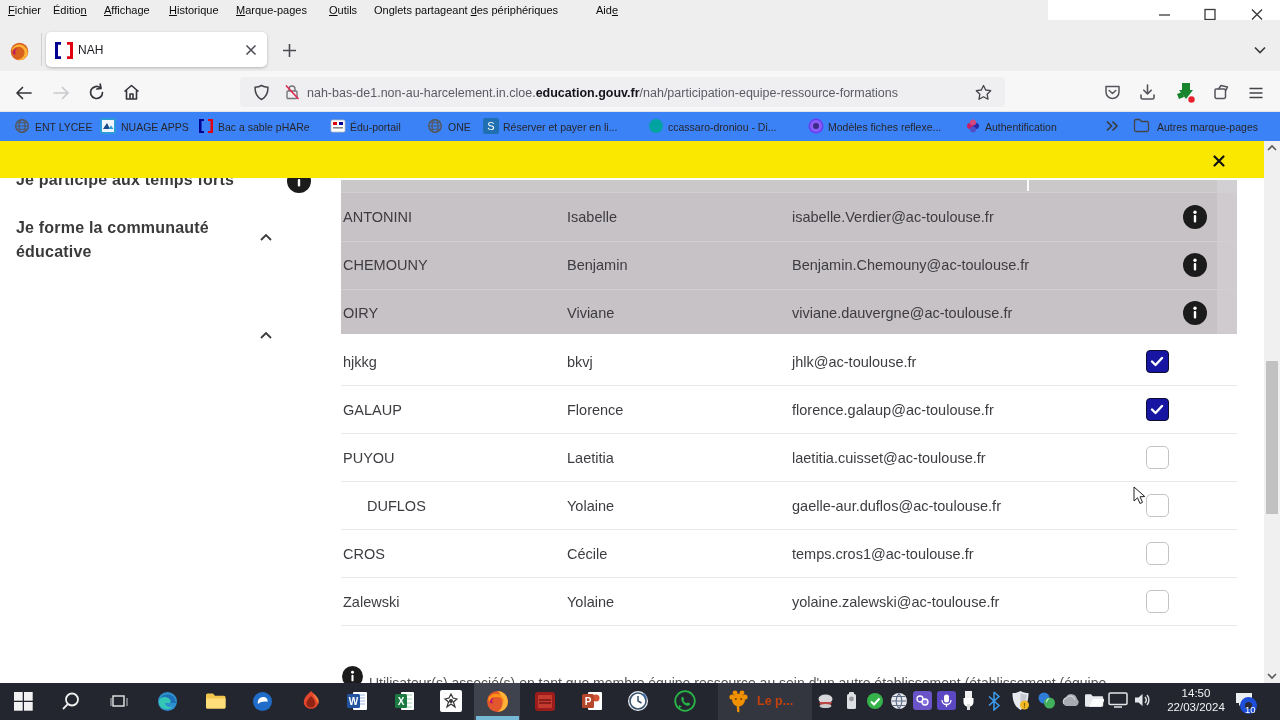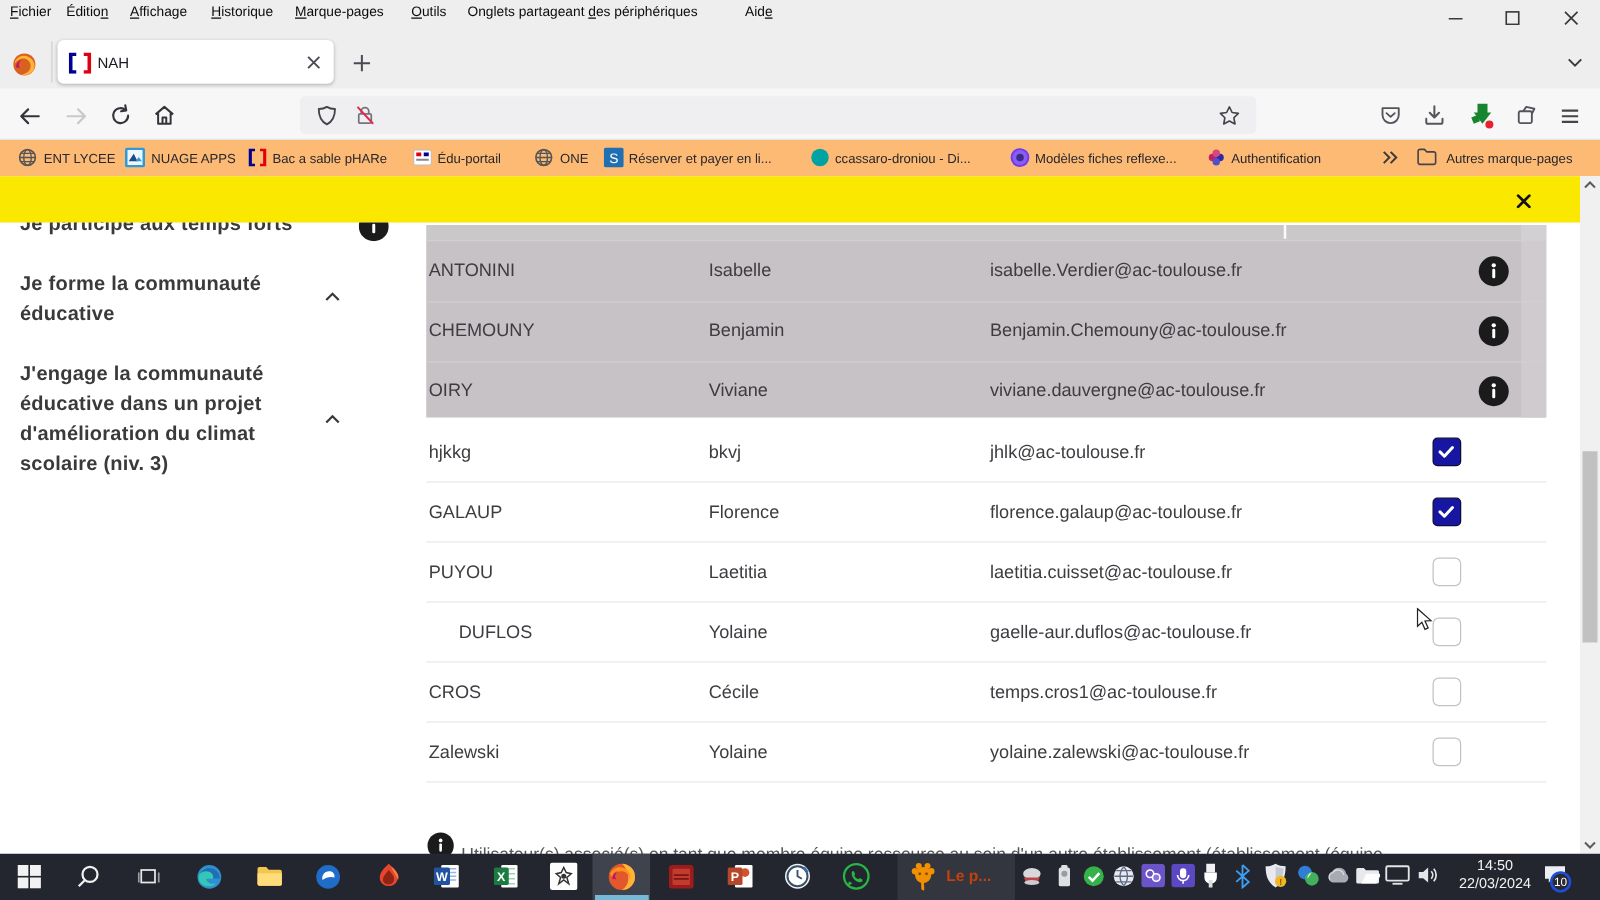--- a/index.html
+++ b/index.html
@@ -1,26 +1,26 @@
 <!DOCTYPE html>
 <html><head>
 <meta charset="utf-8">
 <style>
   * { margin:0; padding:0; box-sizing:border-box; }
   html,body { width:1280px; height:720px; overflow:hidden; font-family:"Liberation Sans", sans-serif; -webkit-font-smoothing:antialiased; }
   .abs { position:absolute; }
   #stage { position:relative; width:1280px; height:720px; background:#fff; overflow:hidden; }
 
   
-  #menubar { left:0; top:0; width:1280px; height:20px; background:#efeeee; font-size:11px; color:#0b0b0b; }
+  #menubar { left:0; top:0; width:1048px; height:20px; background:#efeeee; font-size:11px; color:#0b0b0b; }
   #menubar span { position:absolute; top:4px; white-space:nowrap; }
   #menubar u { text-decoration:underline; text-underline-offset:1px; }
   #tabbar { left:0; top:20px; width:1280px; height:51px; background:#efeeee; }
   #navbar { left:0; top:71px; width:1280px; height:41px; background:#f8f7f7; border-bottom:1px solid #e4e4e6; }
-  #bmbar  { left:0; top:112px; width:1280px; height:29px; background:#fdba74; font-size:10.5px; color:#27262c;}
+  #bmbar  { left:0; top:112px; width:1280px; height:29px; background:#3b82f6; font-size:10.5px; color:#27262c;}
   #bmbar span { position:absolute; top:9px; white-space:nowrap; }
   .bmitem { position:absolute; top:8px; white-space:nowrap; }
 
   #tab { left:46px; top:32px; width:221px; height:35px; background:#fff; border-radius:5px; box-shadow:0 1px 3px rgba(0,0,0,.25); }
   #tabtitle { left:78px; top:43px; font-size:12px; color:#1c1b22; }
 
   
   #banner { left:0; top:141px; width:1264px; height:37px; background:#fae800; }
   #bannertext { width:1240px; top:154px; text-align:center; font-size:12.5px; font-weight:bold; color:#1c1c1c; }
 
@@ -108,20 +108,21 @@
 
   <svg class="abs" style="left:253px; top:84px;" width="17" height="17" viewBox="0 0 17 17">
     <path d="M8.5 1.5 C10.5 2.8 12.5 3.2 15 3.2 C15 8.5 13.5 13 8.5 15.5 C3.5 13 2 8.5 2 3.2 C4.5 3.2 6.5 2.8 8.5 1.5 Z" stroke="#45444a" stroke-width="1.5" fill="none" stroke-linejoin="round"></path>
   </svg>
 
   <svg class="abs" style="left:283px; top:83px;" width="18" height="18" viewBox="0 0 18 18">
     <rect x="4" y="8" width="10" height="7.5" rx="1" stroke="#75747c" stroke-width="1.4" fill="none"></rect>
     <path d="M6 8 V6 A3 3 0 0 1 12 6 V8" stroke="#75747c" stroke-width="1.4" fill="none"></path>
     <line x1="3" y1="2.5" x2="15.5" y2="16" stroke="#e22850" stroke-width="1.6"></line>
   </svg>
+  <div class="abs" id="urltext" style="left:307px; top:86px; font-size:12.5px; color:#5b5b66; white-space:nowrap;">nah-bas-de1.non-au-harcelement.in.cloe.<b style="color:#15141a">education.gouv.fr</b>/nah/participation-equipe-ressource-formations</div>
 
   <svg class="abs" style="left:975px; top:84px;" width="17" height="17" viewBox="0 0 17 17">
     <path d="M8.5 1.5 L10.7 6 L15.7 6.7 L12.1 10.2 L13 15.2 L8.5 12.8 L4 15.2 L4.9 10.2 L1.3 6.7 L6.3 6 Z" stroke="#45444a" stroke-width="1.3" fill="none" stroke-linejoin="round"></path>
   </svg>
 
   <svg class="abs" style="left:1103px; top:83px;" width="19" height="19" viewBox="0 0 19 19">
     <path d="M3 3.5 H16 V9 A6.5 6.5 0 0 1 3 9 Z" stroke="#55545c" stroke-width="1.5" fill="none" stroke-linejoin="round"></path>
     <path d="M6.2 7.5 L9.5 10.5 L12.8 7.5" stroke="#55545c" stroke-width="1.5" fill="none" stroke-linecap="round" stroke-linejoin="round"></path>
   </svg>
 
@@ -224,21 +225,20 @@
       <div class="infoi" style="left:0; top:-9px;">
         <svg width="24" height="24" viewBox="0 0 24 24">
           <circle cx="12" cy="7.2" r="1.7" fill="#fff"></circle>
           <rect x="10.8" y="10" width="2.4" height="7.5" rx="1" fill="#fff"></rect>
         </svg>
       </div>
     </div>
 
   <div class="side" style="top:216px; width:240px;">Je forme la communauté éducative</div>
   <div class="side" style="top:168px; width:300px; clip-path:inset(10px 0 0 0);">Je participe aux temps forts</div>
-  <div class="side" style="top:288px; width:290px;">J'engage la communauté<br>éducative dans un projet<br>d'amélioration du climat<br>scolaire (niv. 3)</div>
 
   <div id="graytable" class="abs" style="left:341px; top:180px; width:896px; height:154px; background:#c6c2c5;"></div>
   <div class="abs" style="left:1217px; top:180px; width:20px; height:154px; background:#cfcbce;"></div>
   <div class="abs" style="left:1027px; top:180px; width:2px; height:11px; background:#fbfbfb;"></div>
   <div class="gsep" style="top:241px"></div>
   <div class="gsep" style="top:289px"></div>
   <div class="abs" style="left:341px; top:180px; width:896px; height:12px; background:rgba(255,255,255,.10);"></div>
   <div class="gsep" style="top:192px"></div>
 
   <div class="cell" style="left:343px; top:209px;">ANTONINI</div>
@@ -498,14 +498,14 @@
       <path d="M2 5.5 H5.5 L9.5 2 V14 L5.5 10.5 H2 Z" fill="#e4e5e9"></path>
       <path d="M12 5 A4.5 4.5 0 0 1 12 11 M14 3 A7.5 7.5 0 0 1 14 13" stroke="#e4e5e9" stroke-width="1.4" fill="none"></path>
     </svg>
 
   <div class="abs" style="left:1163px; top:687px; width:66px; text-align:center; color:#f2f2f2; font-size:11.5px;">14:50</div>
   <div class="abs" style="left:1163px; top:701px; width:66px; text-align:center; color:#f2f2f2; font-size:11.5px;">22/03/2024</div>
 
   <svg class="abs" style="left:1235px; top:691px;" width="22" height="19" viewBox="0 0 22 19">
     <path d="M1 2 H17 V12 H7 L4 15 V12 H1 Z" fill="#eceef2"></path>
   </svg>
-  <div class="abs" style="left:1240px; top:697px; width:17px; height:17px; border-radius:50%; background:#2a2a34; border:2px solid #1d4ed8; color:#fff; font-size:9.5px; text-align:center; line-height:16px;">10</div>
+  <div class="abs" style="left:1240px; top:697px; width:17px; height:17px; border-radius:50%; background:#2a2a34; border:5px solid #1d4ed8; color:#fff; font-size:9.5px; text-align:center; line-height:16px;">10</div>
 </div>
 
 </body></html>

